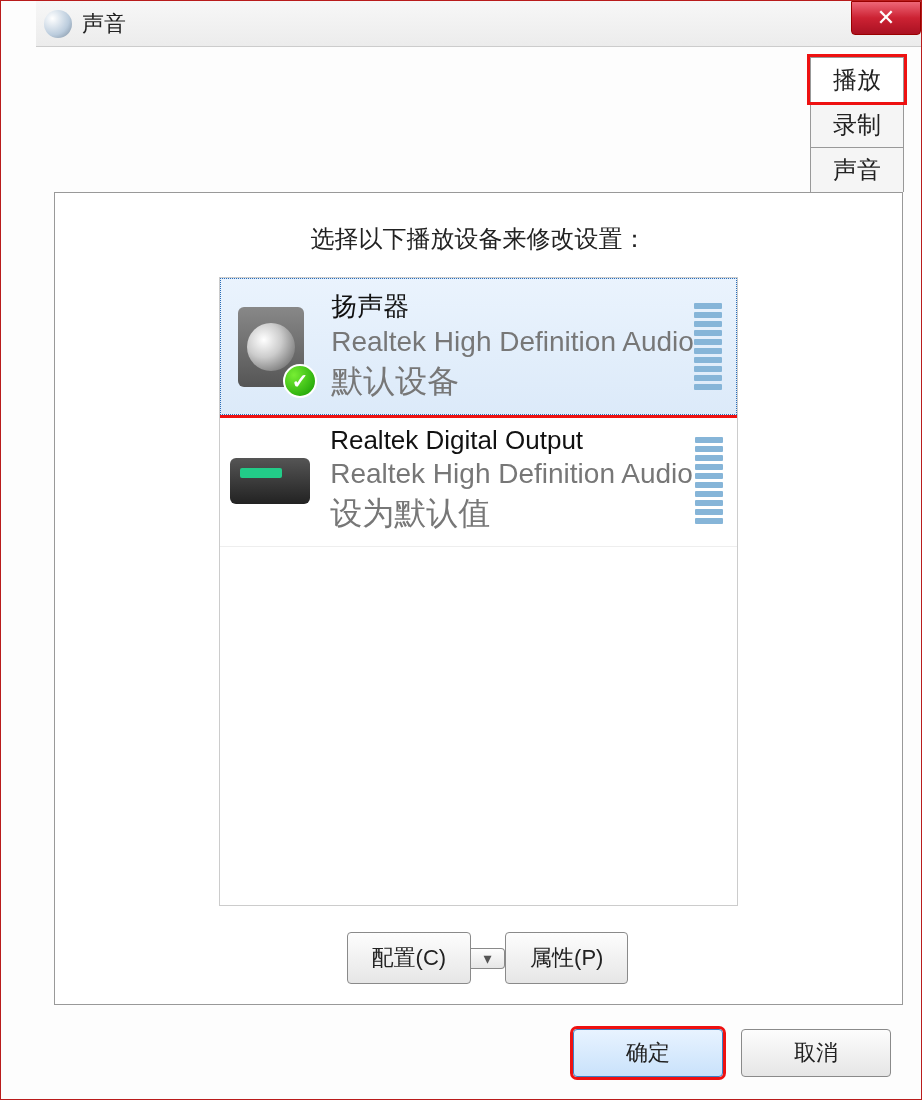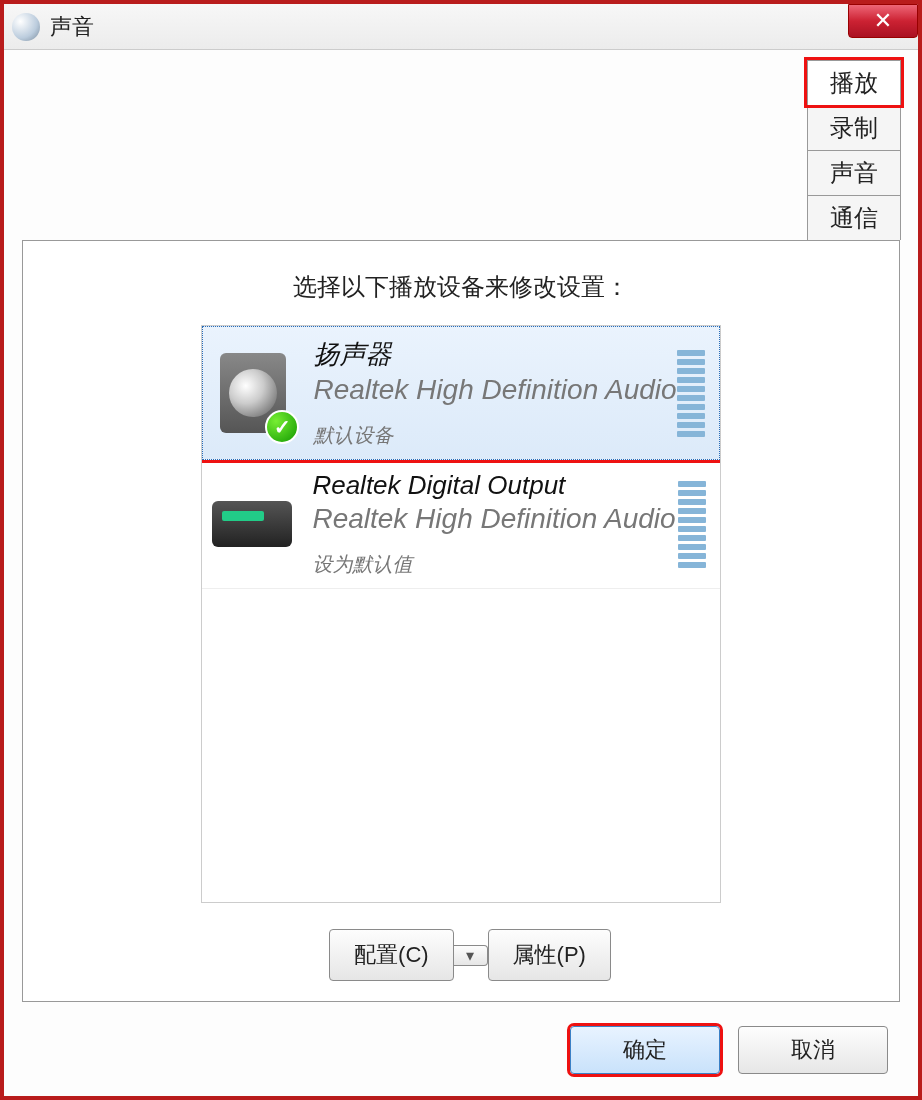--- a/index.html
+++ b/index.html
@@ -8,23 +8,24 @@
     font-family: "Microsoft YaHei", "Segoe UI", Tahoma, sans-serif;
     background: #f0f0f0;
     width: 922px;
     height: 1100px;
     overflow: hidden;
   }
   .window {
     width: 922px;
     height: 1100px;
     background: #fdfdfd;
-    border: 4px solid #b91c1c;
+    border: 1px solid #b91c1c;
     display: flex;
     flex-direction: column;
+    padding-left: 35px;
   }
   .titlebar {
     height: 46px;
     background: linear-gradient(#f7f7f7, #ececec);
     display: flex;
     align-items: center;
     padding: 0 8px;
     border-bottom: 1px solid #ccc;
     position: relative;
   }
@@ -147,34 +148,34 @@
     border-radius: 6px;
     position: relative;
   }
   .digital-shape::after {
     content: "";
     position: absolute;
     left: 10px; top: 10px; width: 42px; height: 10px;
     background: #2c8;
     border-radius: 2px;
   }
-  .device-info { flex: 1; font-style: italic; }
+  .device-info { flex: 1; }
   .device-name {
     font-size: 26px;
     color: #111;
   }
   .device-driver {
     font-size: 28px;
     color: #777;
     margin-top: 2px;
   }
   .device-status {
-    font-size: 20px;
+    font-size: 32px;
     color: #777;
-    margin-top: 16px;
+    margin-top: 2px;
   }
   .level-meter {
     width: 28px;
     display: flex; flex-direction: column;
     gap: 3px;
   }
   .level-meter span {
     display: block; height: 6px; width: 100%;
     background: #86b5d8;
     border-radius: 1px;
@@ -257,23 +258,20 @@
   <div class="tabs-row">
     <div class="tab active highlight-red">
       <span>播放</span>
     </div>
     <div class="tab">
       <span>录制</span>
     </div>
     <div class="tab">
       <span>声音</span>
     </div>
-    <div class="tab">
-      <span>通信</span>
-    </div>
   </div>
 
   <div class="tab-panel">
 
     <div class="instruction">选择以下播放设备来修改设置：</div>
 
     <div class="device-list">
 
       <div class="device-item selected highlight-red">
         <div class="device-icon">

